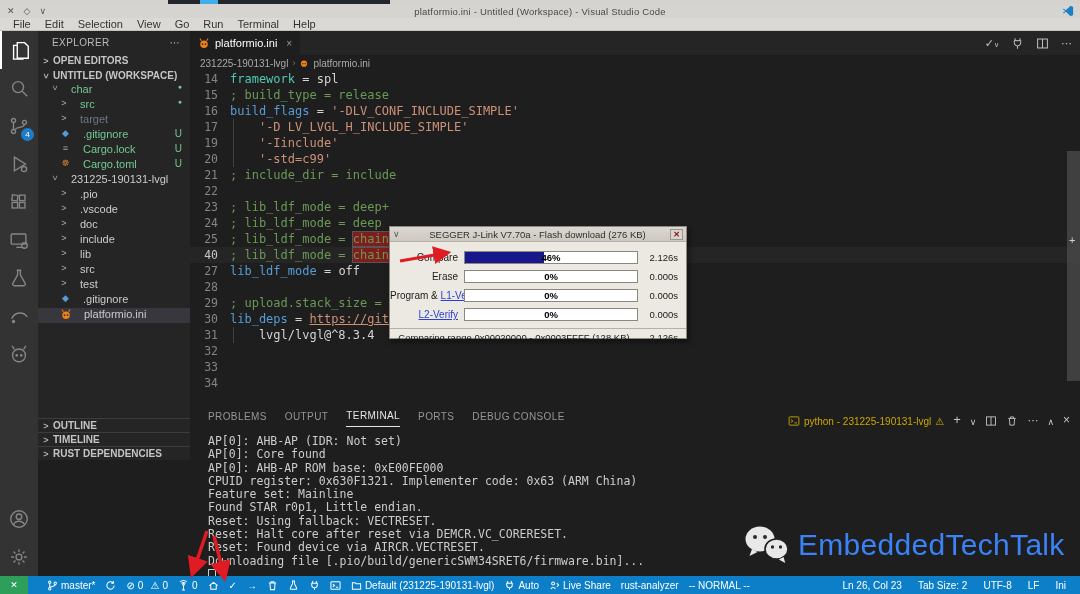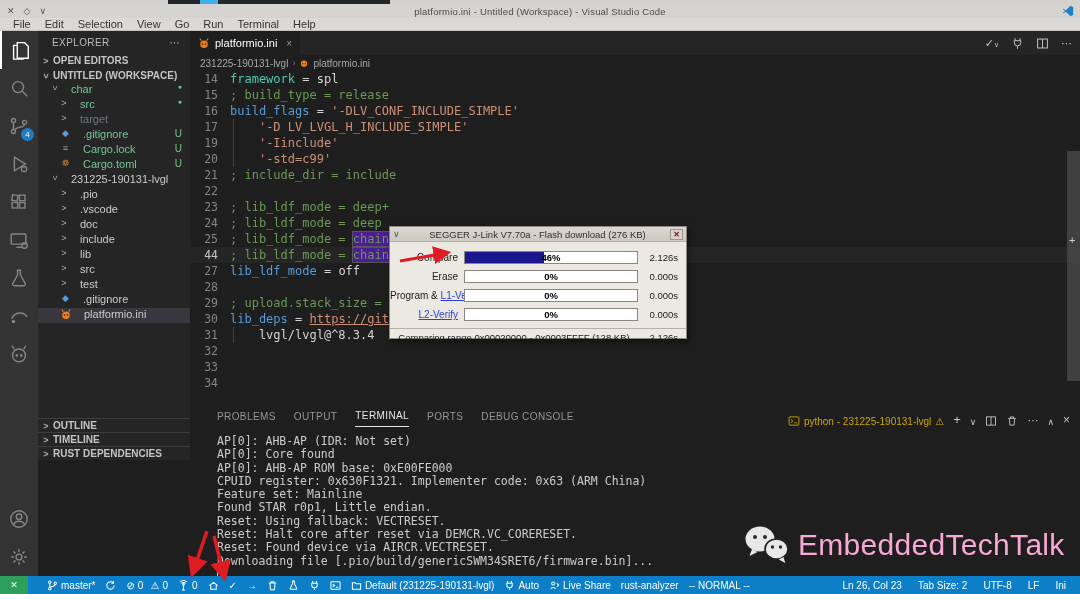--- a/index.html
+++ b/index.html
@@ -73,21 +73,21 @@
           font-family:"DejaVu Sans Mono",monospace; font-size:12px; }
   .code-line { display:flex; height:16px; line-height:16px; white-space:pre; }
   .code-line.cur { background:rgba(255,255,255,0.03); }
   .gutter { width:28px; text-align:right; color:#858585; flex:none; font-size:11.5px; }
   .code-line.cur .gutter { color:#c6c6c6; }
   .lc { padding-left:12px; position:relative; }
   .lc.guide::before { content:""; position:absolute; left:15px; top:0; bottom:0; border-left:1px solid #404040; }
   .tk-t { color:#4ec9b0; } .tk-p { color:#d4d4d4; } .tk-c { color:#6a9955; }
   .tk-b { color:#569cd6; } .tk-s { color:#ce9178; }
   .tk-l { color:#ce9178; text-decoration:underline; }
-  .tk-h { color:#6a9955; background:#4c1d95; outline:1px solid #55555a; }
+  .tk-h { color:#6a9955; background:#7f1d1d; outline:1px solid #55555a; }
 
   .ed-scrollbar { position:absolute; right:0; top:40px; width:13px; bottom:171px; }
   .ed-slider { position:absolute; top:80px; height:230px; left:0; right:0; background:#4c4c4c; opacity:.75; }
   .ed-marker { position:absolute; top:163px; left:2px; color:#cfcfcf; font-size:11px; }
 
   
   .dlg { position:absolute; left:389px; top:226px; width:298px; height:113px; background:#ece9e2;
          border:1px solid #8e8a82; box-shadow:2px 3px 6px rgba(0,0,0,.45); font-size:10px; color:#1a1a1a; z-index:20; }
   .dlg-title { height:15px; background:linear-gradient(#dcd8d1,#cdc9c1); border-bottom:1px solid #b5b1a9;
                display:flex; align-items:center; padding:0 3px; }
@@ -102,37 +102,37 @@
   .dlg-bar { position:relative; flex:1; height:13px; background:#ffffff; border:1px solid #8a877f; }
   .dlg-fill { position:absolute; left:0; top:0; bottom:0; background:#18188c; }
   .dlg-pct { position:absolute; left:0; right:0; top:0; bottom:0; display:flex; align-items:center;
              justify-content:center; font-weight:bold; font-size:9.5px; color:#000; }
   .dlg-time { width:40px; text-align:right; flex:none; font-size:9.5px; }
   .dlg-footer { margin-top:4px; border-top:1px solid #b5b1a9; display:flex; align-items:center; height:17px;
                 padding:0 8px 0 0; }
   .dlg-footer-text { flex:1; text-align:center; font-size:9.5px; }
 
   
-  .panel { position:absolute; left:14px; right:0; bottom:0; height:171px; background:#1e1e1e; }
+  .panel { position:absolute; left:5px; right:0; bottom:0; height:171px; background:#1e1e1e; }
   .panel-tabs { position:relative; height:22px; display:flex; align-items:center; gap:18px; padding-left:13px; }
   .panel-tab { font-size:10px; letter-spacing:.4px; color:#969696; height:22px; display:flex; align-items:center; }
   .panel-tab.active { color:#e7e7e7; border-bottom:1px solid #e7e7e7; }
   .panel-actions { position:absolute; right:10px; top:0; height:22px; display:flex; align-items:flex-end; gap:9px;
                    color:#c5c5c5; font-size:11px; }
   .panel-actions svg { width:12px; height:12px; stroke:#c5c5c5; fill:none; stroke-width:1.2; }
   .term-sel { display:flex; align-items:center; gap:4px; color:#cca700; font-size:10px; }
   .term-sel svg { stroke:#cca700; }
   .terminal { padding:8px 0 0 13px; font-family:"DejaVu Sans Mono",monospace; font-size:11.5px;
               line-height:13.3px; color:#cccccc; }
   .term-line { white-space:pre; }
   .term-cursor { width:8px; height:14px; border:1px solid #cccccc; margin-top:1px; }
 
   
   .watermark { position:absolute; left:744px; top:524px; display:flex; align-items:center; gap:8px; z-index:15; }
-  .watermark-text { font-size:30px; color:#f9a8d4; letter-spacing:.3px; }
+  .watermark-text { font-size:30px; color:#3b82f6; letter-spacing:.3px; }
 
   
   .statusbar { position:absolute; bottom:0; left:0; width:1080px; height:18px; background:#0d7fc9;
                display:flex; align-items:center; color:#ffffff; font-size:10px; z-index:30; }
   .sbx { display:flex; align-items:center; gap:3px; padding:0 5px; height:18px; white-space:nowrap; }
   .sbx svg { width:11px; height:11px; stroke:#ffffff; fill:none; stroke-width:1.1; }
   .sb-remote { background:#2e9e5b; width:28px; justify-content:center; padding:0; font-size:9px; }
   .sb-right { margin-left:auto; display:flex; align-items:center; padding-right:6px; }
   .sb-right .sbx { padding:0 8px; }
 
@@ -405,21 +405,21 @@
         <div class="code-line"><div class="gutter">15</div><div class="lc"><span class="tk-c">; build_type = release</span></div></div>
         <div class="code-line"><div class="gutter">16</div><div class="lc"><span class="tk-b">build_flags</span><span class="tk-p"> = </span><span class="tk-s">'-DLV_CONF_INCLUDE_SIMPLE'</span></div></div>
         <div class="code-line"><div class="gutter">17</div><div class="lc guide"><span class="tk-p">    </span><span class="tk-s">'-D LV_LVGL_H_INCLUDE_SIMPLE'</span></div></div>
         <div class="code-line"><div class="gutter">19</div><div class="lc guide"><span class="tk-p">    </span><span class="tk-s">'-Iinclude'</span></div></div>
         <div class="code-line"><div class="gutter">20</div><div class="lc guide"><span class="tk-p">    </span><span class="tk-s">'-std=c99'</span></div></div>
         <div class="code-line"><div class="gutter">21</div><div class="lc"><span class="tk-c">; include_dir = include</span></div></div>
         <div class="code-line"><div class="gutter">22</div><div class="lc"></div></div>
         <div class="code-line"><div class="gutter">23</div><div class="lc"><span class="tk-c">; lib_ldf_mode = deep+</span></div></div>
         <div class="code-line"><div class="gutter">24</div><div class="lc"><span class="tk-c">; lib_ldf_mode = deep</span></div></div>
         <div class="code-line"><div class="gutter">25</div><div class="lc"><span class="tk-c">; lib_ldf_mode = </span><span class="tk-h">chain</span></div></div>
-        <div class="code-line cur"><div class="gutter">44</div><div class="lc"><span class="tk-c">; lib_ldf_mode = </span><span class="tk-h">chain+</span></div></div>
+        <div class="code-line cur"><div class="gutter">40</div><div class="lc"><span class="tk-c">; lib_ldf_mode = </span><span class="tk-h">chain+</span></div></div>
         <div class="code-line"><div class="gutter">27</div><div class="lc"><span class="tk-b">lib_ldf_mode</span><span class="tk-p"> = off</span></div></div>
         <div class="code-line"><div class="gutter">28</div><div class="lc"></div></div>
         <div class="code-line"><div class="gutter">29</div><div class="lc"><span class="tk-c">; upload.stack_size = 1024</span></div></div>
         <div class="code-line"><div class="gutter">30</div><div class="lc"><span class="tk-b">lib_deps</span><span class="tk-p"> = </span><span class="tk-l">https://github.c</span></div></div>
         <div class="code-line"><div class="gutter">31</div><div class="lc guide"><span class="tk-p">    lvgl/lvgl@^8.3.4</span></div></div>
         <div class="code-line"><div class="gutter">32</div><div class="lc"></div></div>
         <div class="code-line"><div class="gutter">33</div><div class="lc"></div></div>
         <div class="code-line"><div class="gutter">34</div><div class="lc"></div></div>
       </div>
     <div class="ed-scrollbar">

